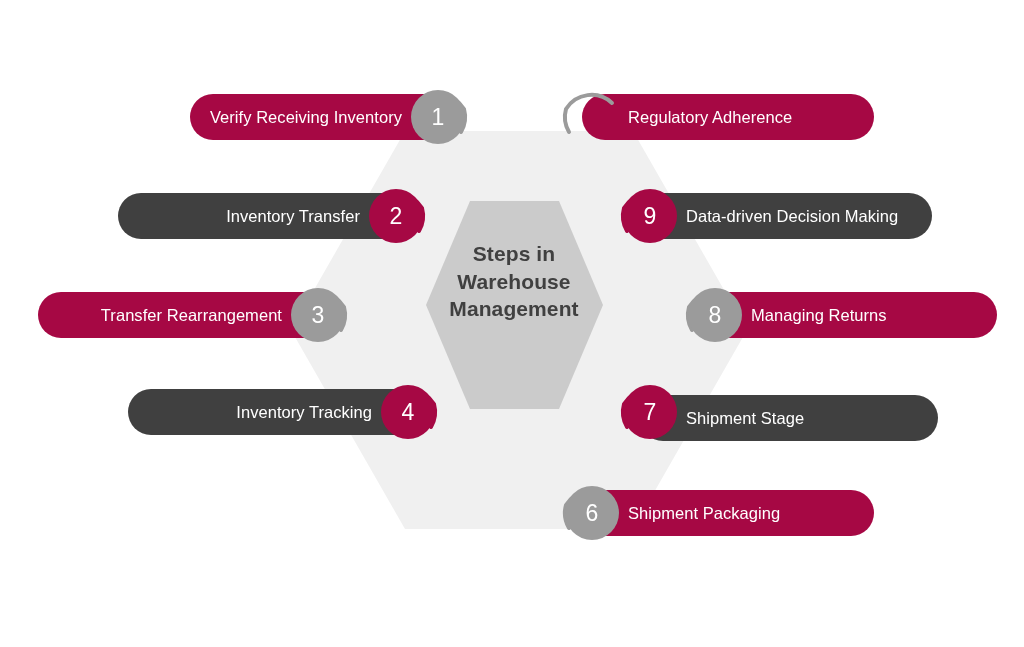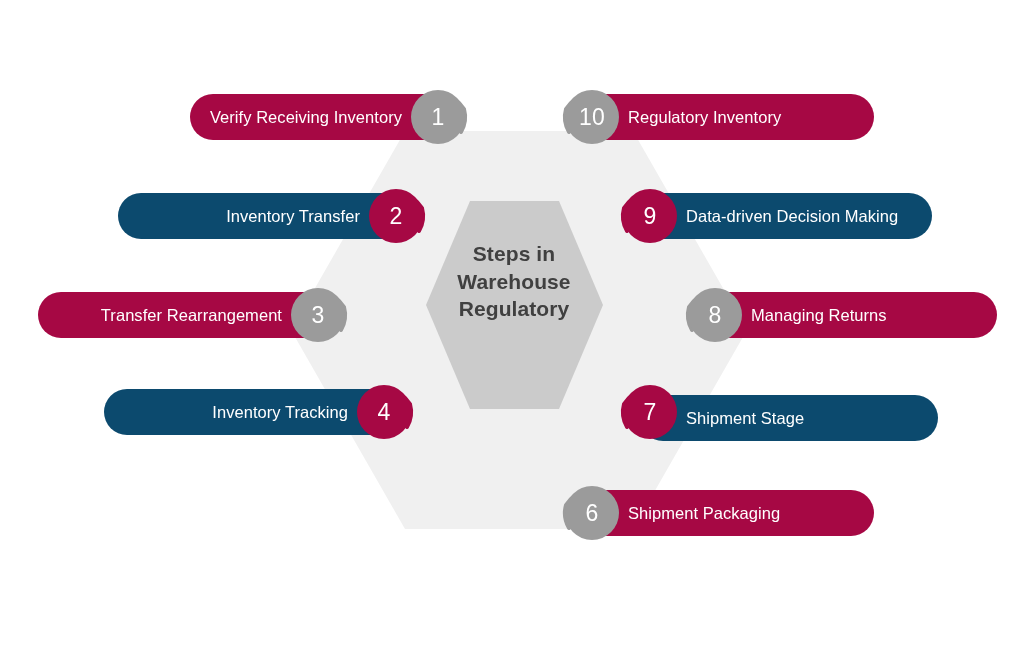--- a/index.html
+++ b/index.html
@@ -57,21 +57,21 @@
     border-radius: 23px;
     display: flex;
     align-items: center;
     box-sizing: border-box;
     color: #ffffff;
     font-size: 16.5px;
     letter-spacing: 0.05px;
     white-space: nowrap;
   }
   .pill.crimson { background: #A60844; }
-  .pill.gray    { background: #0c4a6e; }
+  .pill.gray    { background: #404040; }
 
   
   .step.left .pill  { justify-content: flex-end; padding-right: 46px; }
   .step.right .pill { justify-content: flex-start; padding-left: 46px; }
 
   .badge-wrap {
     position: relative;
     width: 64px;
     height: 64px;
     flex: 0 0 64px;
@@ -111,21 +111,21 @@
 <div id="stage">
 
   <svg class="hex-layer" viewBox="0 0 1024 647">
     <polygon points="405,131 633,131 747,330 633,529 405,529 291,330" fill="#F0F0F0"></polygon>
     <polygon points="470,201 559,201 603,305 559,409 470,409 426,305" fill="#CBCBCB"></polygon>
   </svg>
 
   <div class="center-title">
     <div>Steps in</div>
     <div>Warehouse</div>
-    <div>Regulatory</div>
+    <div>Management</div>
   </div>
 
   <div class="step left" style="left:190px; top:91px;">
     <div class="pill crimson" style="width:258px;">
       <span>Verify Receiving Inventory</span>
     </div>
     <div class="badge-wrap">
       <svg class="badge-arc" viewBox="0 0 64 64">
         <path d="M 12 18 A 30 30 0 0 1 58 24 A 30 30 0 0 1 55 47" fill="none" stroke="#9B9B9B" stroke-width="4" stroke-linecap="round"></path>
       </svg>
@@ -156,46 +156,43 @@
     <div class="badge-wrap">
       <svg class="badge-arc" viewBox="0 0 64 64">
         <path d="M 12 18 A 30 30 0 0 1 58 24 A 30 30 0 0 1 55 47" fill="none" stroke="#9B9B9B" stroke-width="4" stroke-linecap="round"></path>
       </svg>
       <div class="badge-circle gray">
         <span>3</span>
       </div>
     </div>
   </div>
 
-  <div class="step left" style="left:104px; top:386px;">
+  <div class="step left" style="left:128px; top:386px;">
     <div class="pill gray" style="width:290px;">
       <span>Inventory Tracking</span>
     </div>
     <div class="badge-wrap">
       <svg class="badge-arc" viewBox="0 0 64 64">
         <path d="M 12 18 A 30 30 0 0 1 58 24 A 30 30 0 0 1 55 47" fill="none" stroke="#A60844" stroke-width="4" stroke-linecap="round"></path>
       </svg>
       <div class="badge-circle crimson">
         <span>4</span>
       </div>
     </div>
   </div>
 
 
   <div class="step right" style="left:560px; top:91px;">
     <div class="pill crimson" style="width:292px;">
-      <span>Regulatory Inventory</span>
+      <span>Regulatory Adherence</span>
     </div>
     <div class="badge-wrap">
       <svg class="badge-arc" viewBox="0 0 64 64">
         <path d="M 52 18 A 30 30 0 0 0 6 24 A 30 30 0 0 0 9 47" fill="none" stroke="#9B9B9B" stroke-width="4" stroke-linecap="round"></path>
       </svg>
-      <div class="badge-circle gray">
-        <span>10</span>
-      </div>
     </div>
   </div>
 
   <div class="step right" style="left:618px; top:190px;">
     <div class="pill gray" style="width:292px;">
       <span>Data-driven Decision Making</span>
     </div>
     <div class="badge-wrap">
       <svg class="badge-arc" viewBox="0 0 64 64">
         <path d="M 52 18 A 30 30 0 0 0 6 24 A 30 30 0 0 0 9 47" fill="none" stroke="#A60844" stroke-width="4" stroke-linecap="round"></path>

